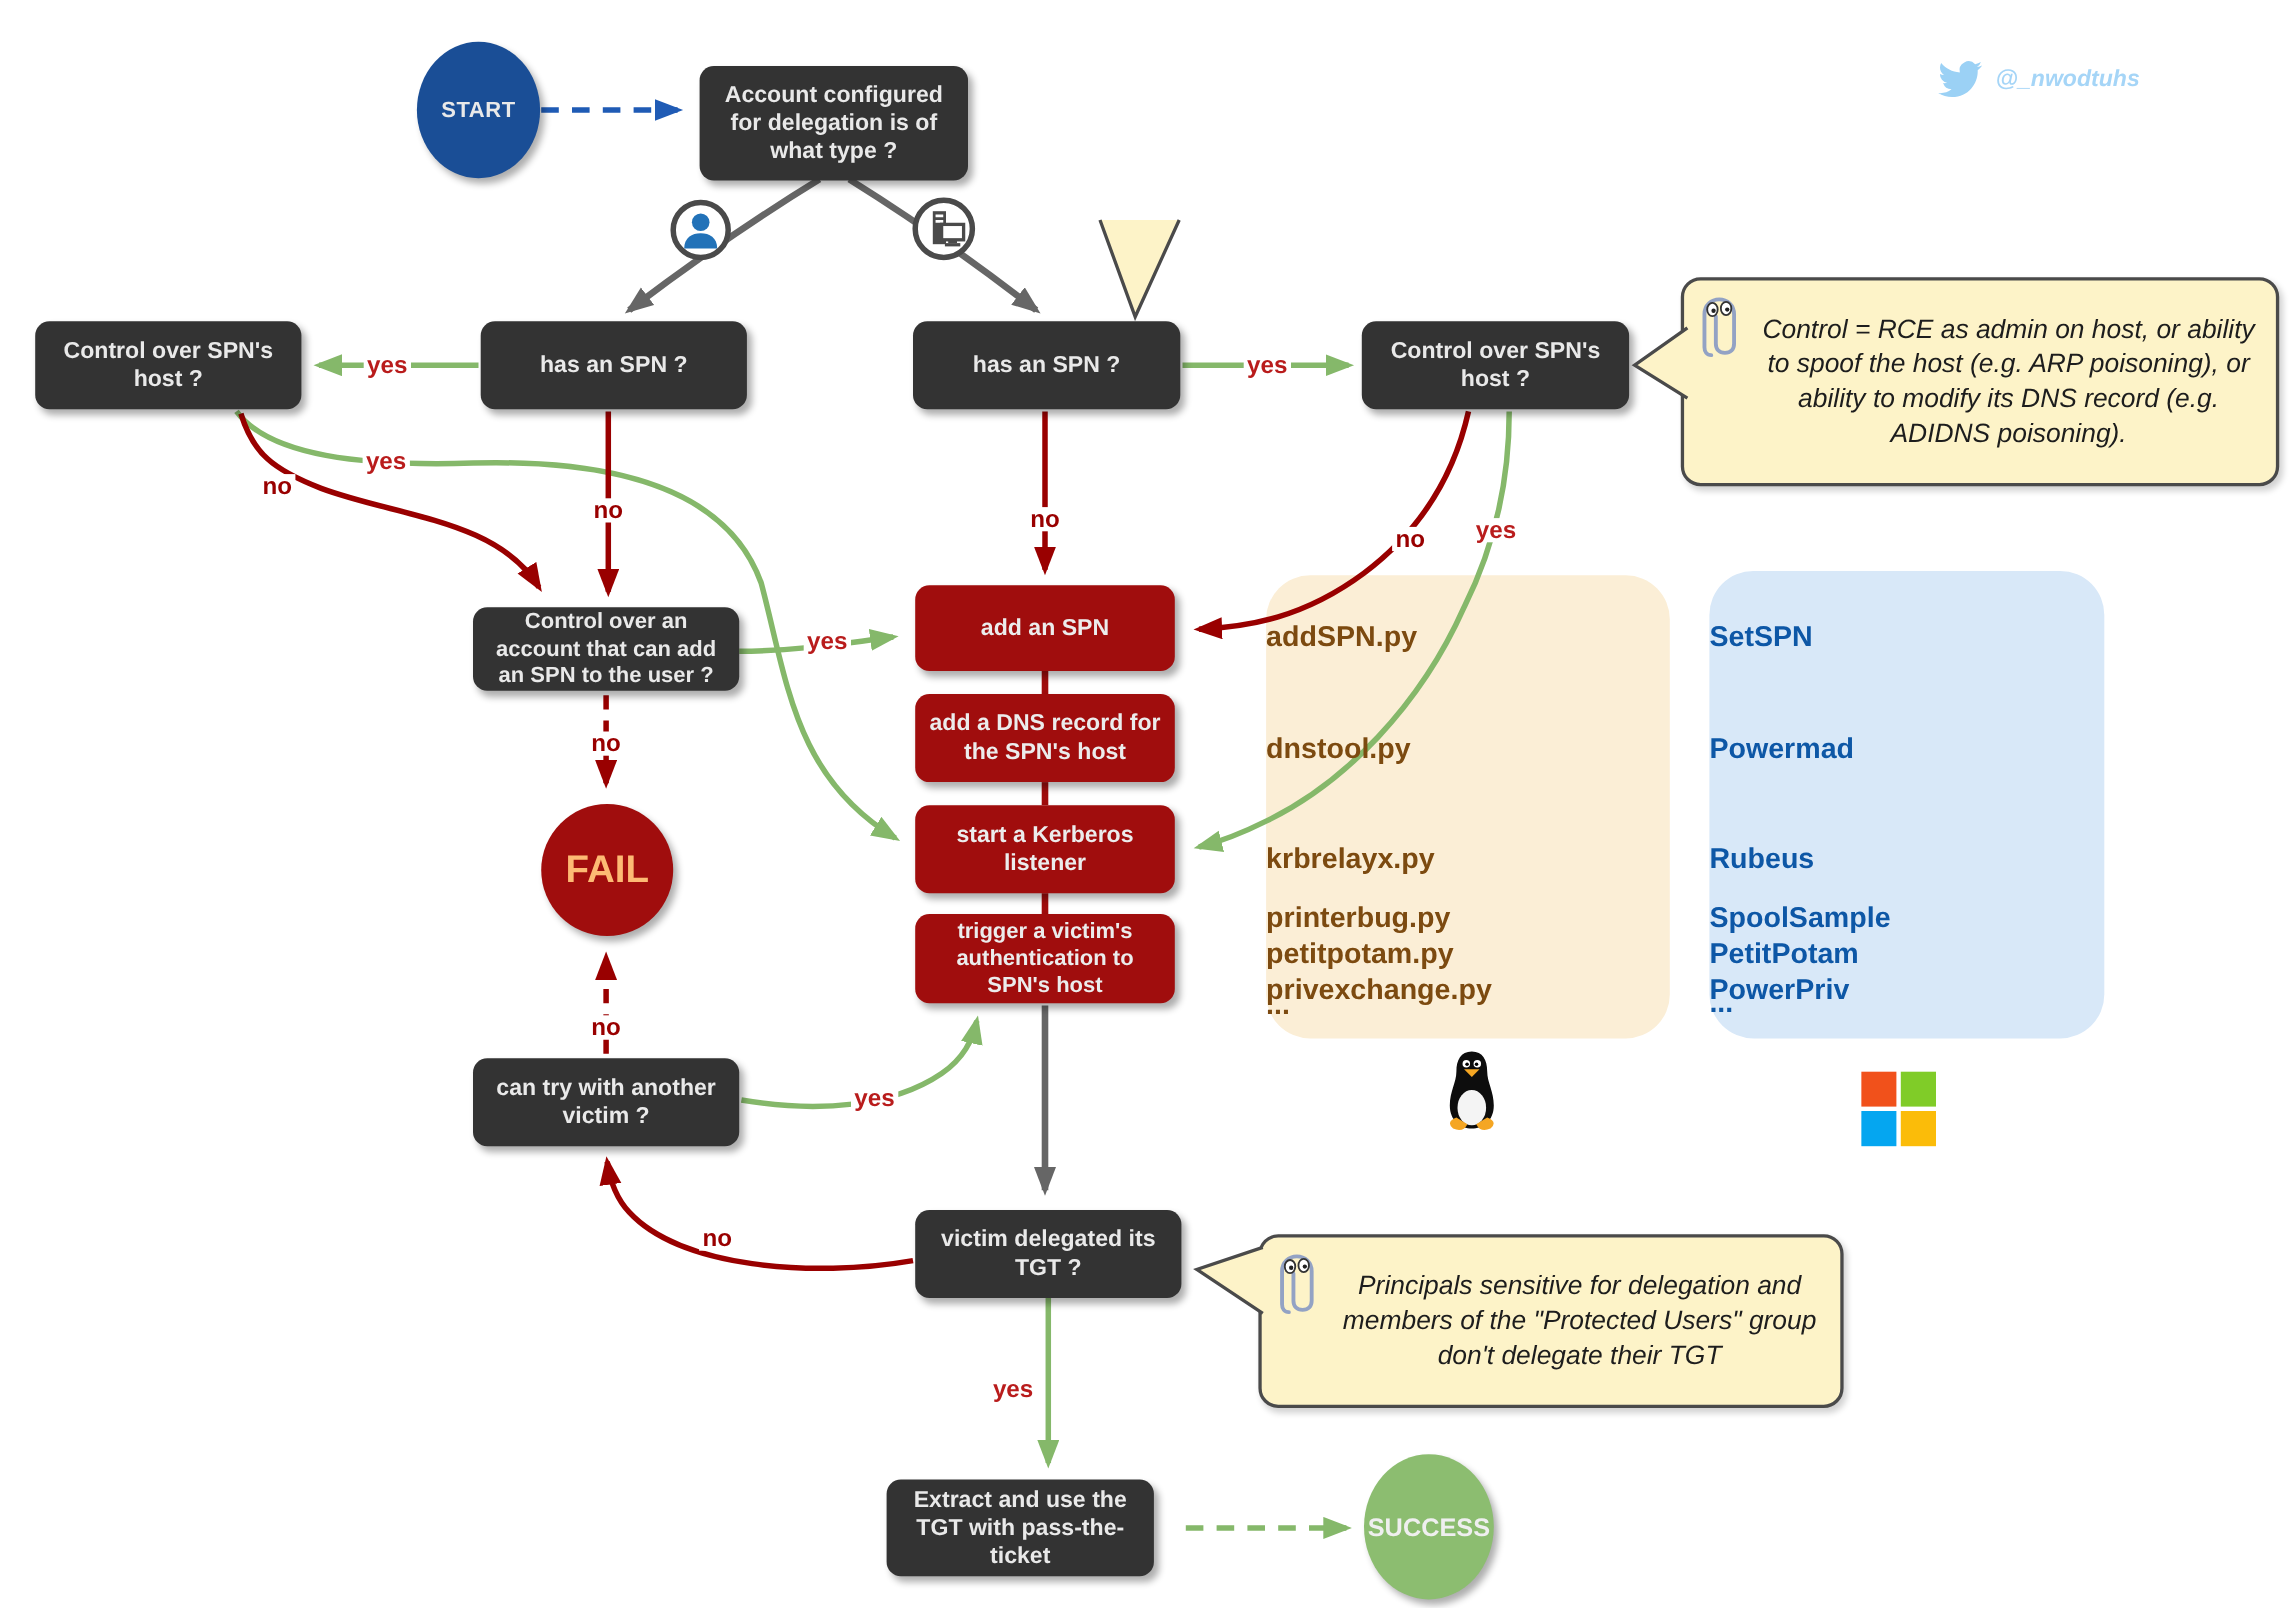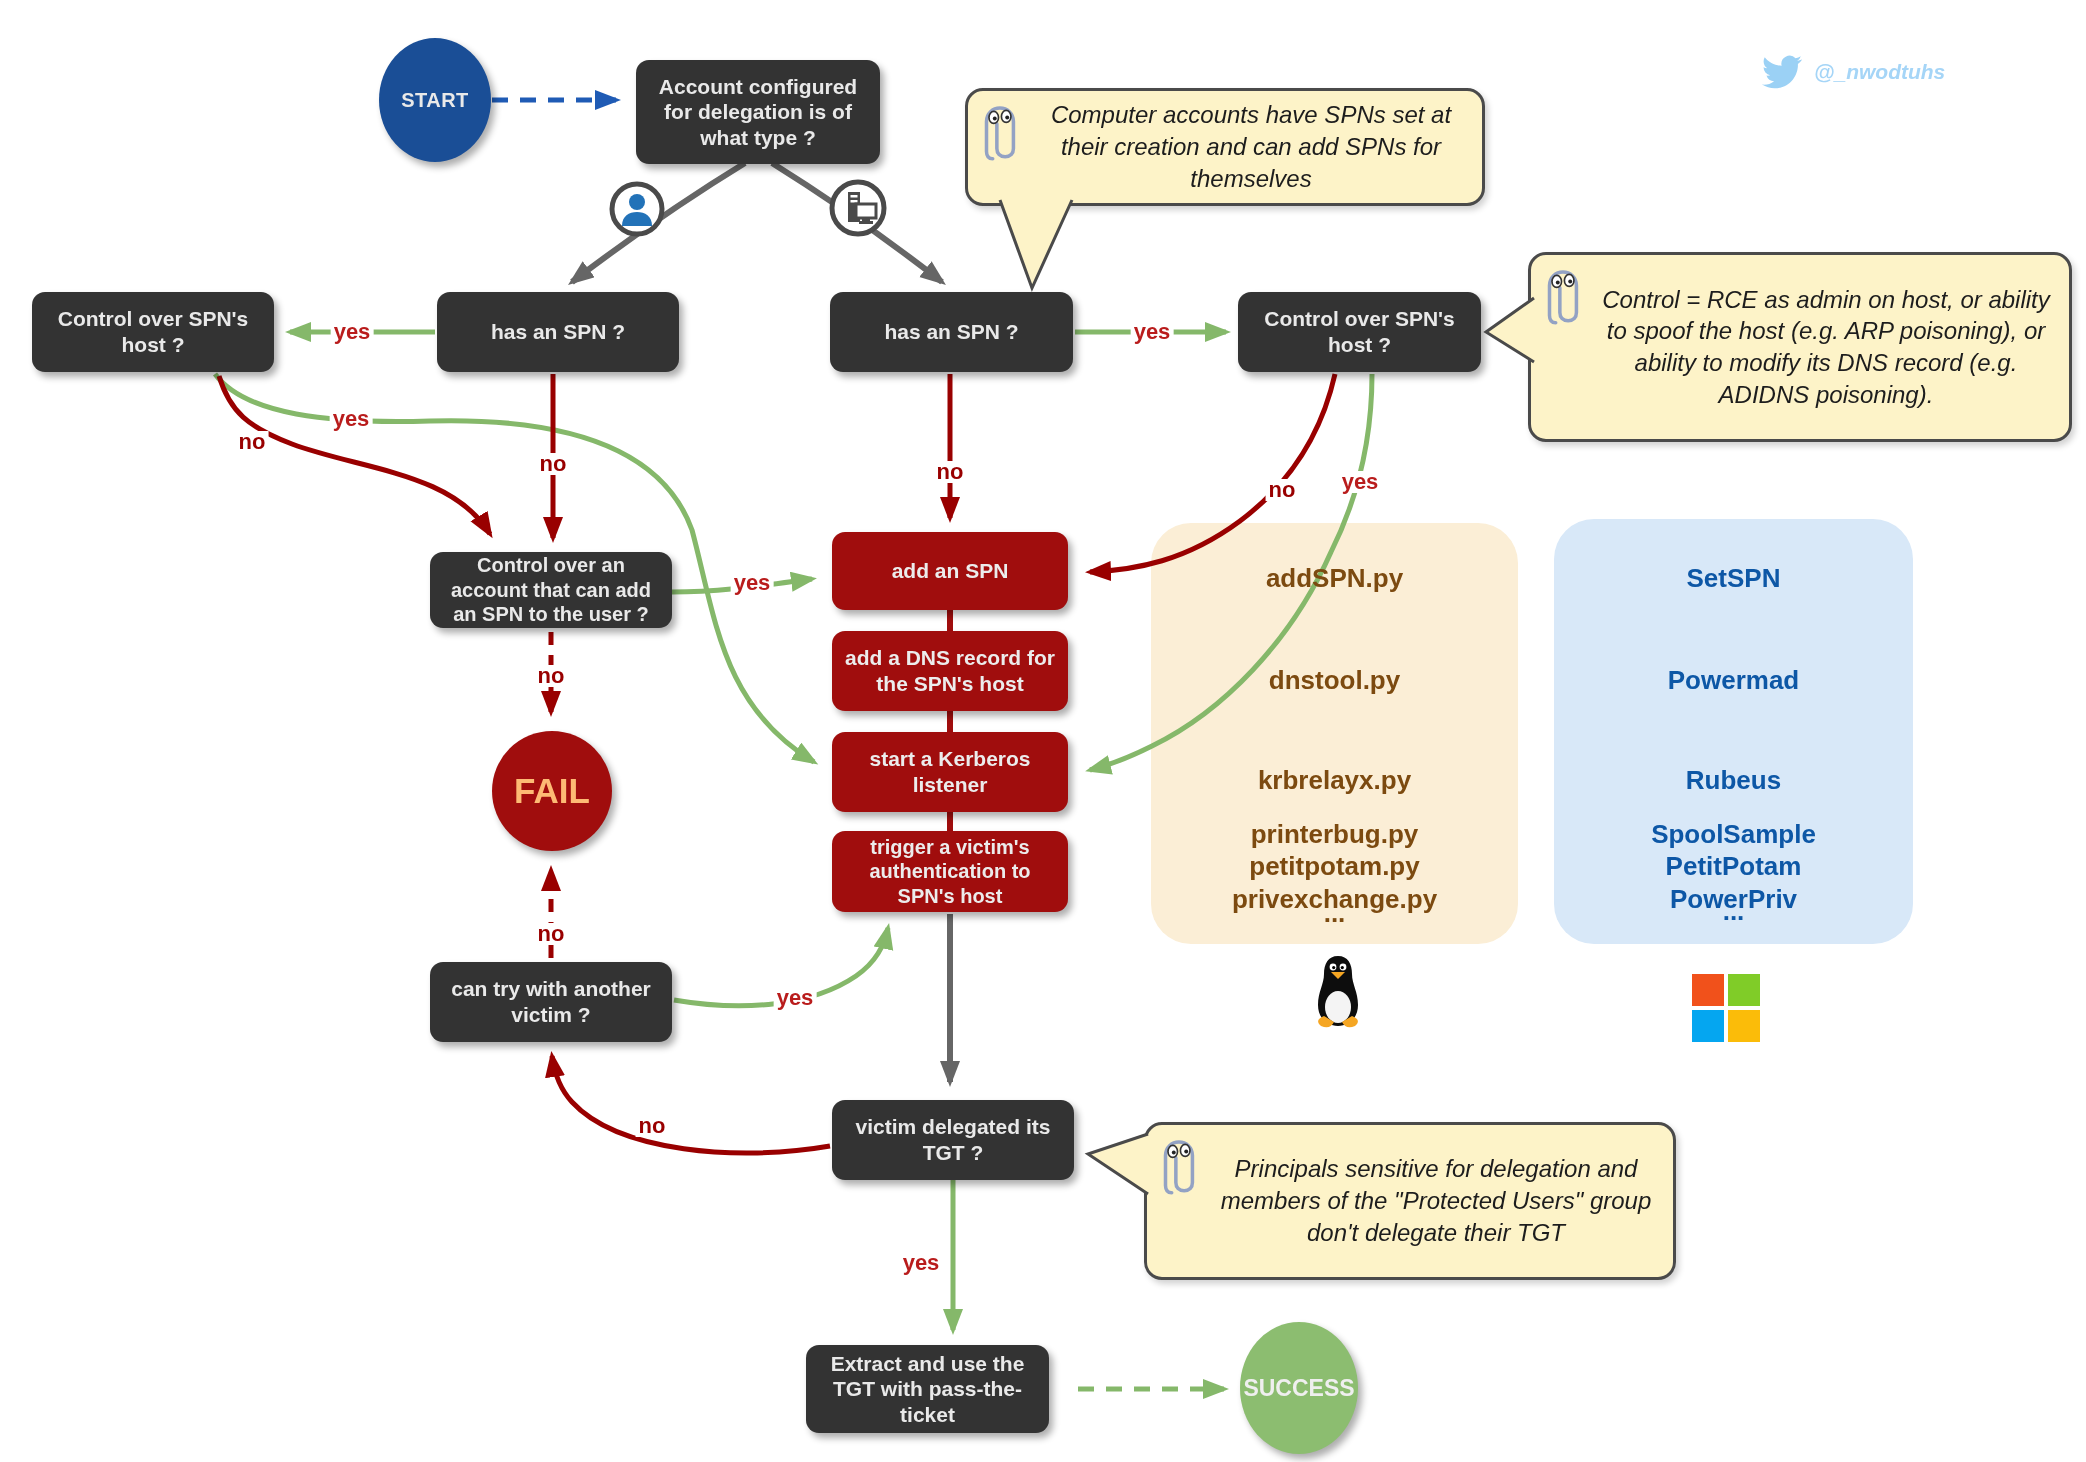--- a/index.html
+++ b/index.html
@@ -18,21 +18,21 @@
   .success{background:#8cbd70;font-size:23px;color:#efefef;}
   .note{position:absolute;background:#fdf3c8;border:3px solid #4a4a4a;border-radius:18px;z-index:3;
         display:flex;align-items:center;box-sizing:border-box;
         font-style:italic;font-size:24px;color:#1d1d1d;text-align:center;line-height:1.32;
         box-shadow:3px 4px 6px rgba(0,0,0,0.18);}
   .note .txt{flex:1;padding:6px 14px 6px 66px;}
   .clip{position:absolute;left:12px;top:14px;width:42px;height:58px;}
   .panel{position:absolute;border-radius:40px;z-index:0;}
   .panel-orange{background:#fbeed6;}
   .panel-blue{background:#d8e8f8;}
-  .tool{position:absolute;width:100%;text-align:center;font-weight:bold;z-index:2;}
+  .tool{position:absolute;width:100%;font-weight:bold;z-index:2;}
   .tool.brown{color:#7c4a10;font-size:26px;}
   .tool.blue{color:#0d57a6;font-size:26px;}
   .lbl{position:absolute;transform:translate(-50%,-50%);background:#ffffff;padding:0 3px;
        font-weight:bold;font-size:22px;z-index:2;line-height:1;}
   .lbl.g{color:#b91c1c;}
   .lbl.r{color:#990000;}
   .icon{position:absolute;z-index:3;}
   .credit{position:absolute;z-index:2;display:flex;align-items:center;gap:10px;}
   .credit span{color:#a5d5f7;font-weight:bold;font-style:italic;font-size:21px;}
 </style>
@@ -168,30 +168,20 @@
   <div class="lbl g" style="left:795px;top:998px;">yes</div>
   <div class="lbl g" style="left:921px;top:1263px;">yes</div>
   <div class="lbl r" style="left:252px;top:442px;">no</div>
   <div class="lbl r" style="left:553px;top:464px;">no</div>
   <div class="lbl r" style="left:950px;top:472px;">no</div>
   <div class="lbl r" style="left:1282px;top:490px;">no</div>
   <div class="lbl r" style="left:551px;top:676px;">no</div>
   <div class="lbl r" style="left:551px;top:934px;">no</div>
   <div class="lbl r" style="left:652px;top:1126px;">no</div>
 
-  <div class="note" style="left:965px;top:88px;width:520px;height:118px;">
-    <svg class="clip" viewBox="0 0 40 56">
-      <path d="M 12,52 C 8,52 6,49 6,45 L 6,16 C 6,8 12,3 19,3 C 26,3 32,8 32,16 L 32,42 C 32,47 29,50 24,50 C 19,50 16,47 16,42 L 16,18" stroke="#93a2c4" stroke-width="3.4" fill="none" stroke-linecap="round"></path>
-      <ellipse cx="13" cy="12" rx="4.6" ry="5.8" fill="#fff" stroke="#333" stroke-width="1.6"></ellipse>
-      <ellipse cx="25" cy="11" rx="4.6" ry="5.8" fill="#fff" stroke="#333" stroke-width="1.6"></ellipse>
-      <circle cx="14" cy="13" r="1.9" fill="#222"></circle>
-        <circle cx="26" cy="12" r="1.9" fill="#222"></circle>
-    </svg>
-    <div class="txt">Computer accounts have SPNs set at their creation and can add SPNs for themselves</div>
-  </div>
   <div class="note" style="left:1528px;top:252px;width:544px;height:190px;">
     <svg class="clip" viewBox="0 0 40 56">
       <path d="M 12,52 C 8,52 6,49 6,45 L 6,16 C 6,8 12,3 19,3 C 26,3 32,8 32,16 L 32,42 C 32,47 29,50 24,50 C 19,50 16,47 16,42 L 16,18" stroke="#93a2c4" stroke-width="3.4" fill="none" stroke-linecap="round"></path>
       <ellipse cx="13" cy="12" rx="4.6" ry="5.8" fill="#fff" stroke="#333" stroke-width="1.6"></ellipse>
       <ellipse cx="25" cy="11" rx="4.6" ry="5.8" fill="#fff" stroke="#333" stroke-width="1.6"></ellipse>
       <circle cx="14" cy="13" r="1.9" fill="#222"></circle>
         <circle cx="26" cy="12" r="1.9" fill="#222"></circle>
     </svg>
     <div class="txt">Control = RCE as admin on host, or ability to spoof the host (e.g. ARP poisoning), or ability to modify its DNS record (e.g. ADIDNS poisoning).</div>
   </div>

